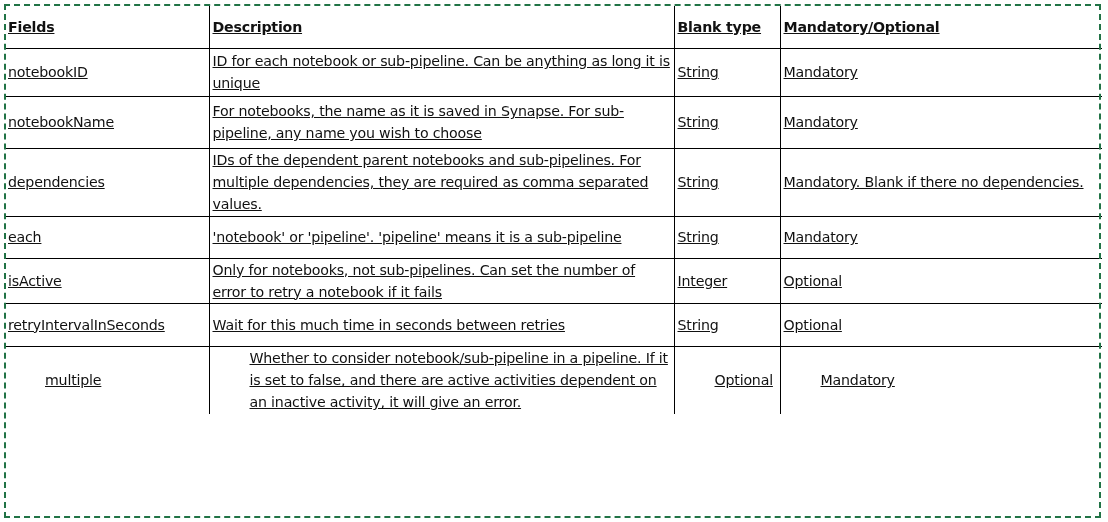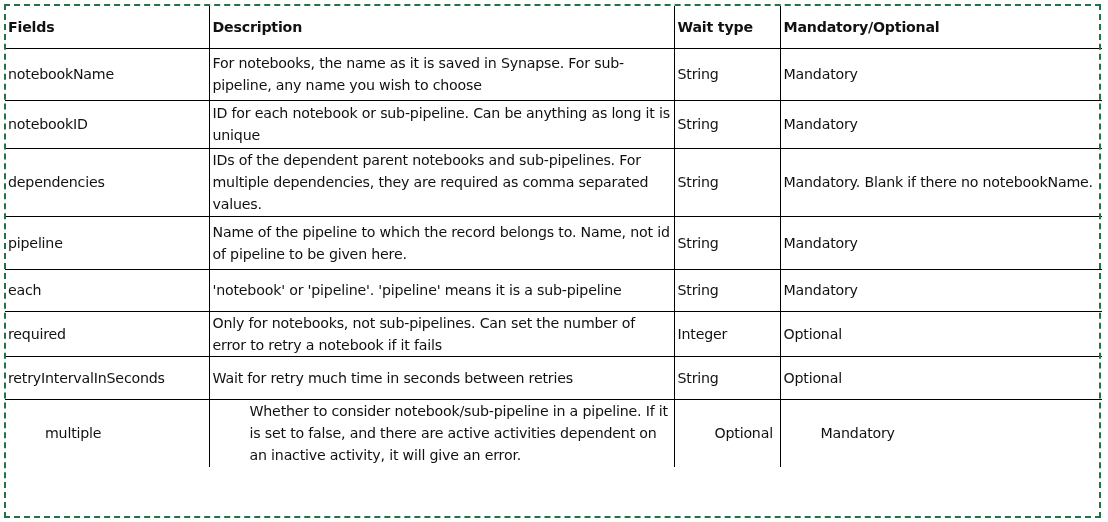--- a/index.html
+++ b/index.html
@@ -2,21 +2,21 @@
 <html><head>
 <meta charset="utf-8">
 <style>
   html, body { margin: 0; padding: 0; background: #ffffff; }
   body { width: 1108px; height: 522px; position: relative; overflow: hidden;
          font-family: "DejaVu Sans", "Liberation Sans", sans-serif; color: #111; }
   .sel { position: absolute; left: 4px; top: 4px; width: 1097px; height: 514px;
          border: 2px dashed #217346; box-sizing: border-box; pointer-events: none; z-index: 2; }
   table { position: absolute; left: 5px; top: 6px; border-collapse: collapse; table-layout: fixed; }
   td, th { border: 1.5px solid #000; padding: 0 3px 0 3px; font-size: 14.2px; line-height: 22px;
-           text-align: left; vertical-align: middle; font-weight: normal; letter-spacing: -0.2px; }
+           text-align: left; vertical-align: middle; font-weight: normal; letter-spacing: -0.2px; text-decoration: underline; }
   th { font-weight: bold; }
   tr.first td, tr.first th { border-top: none; }
   td.firstcol, th.firstcol { border-left: none; }
   td.lastcol, th.lastcol { border-right: none; }
   tr.last td { border-bottom: none; padding-left: 40px; }
 </style>
 </head>
 <body>
 
 <div class="sel"></div>
@@ -25,62 +25,56 @@
   <colgroup>
     <col style="width:204px">
       <col style="width:465px">
       <col style="width:106px">
       <col style="width:322px">
   </colgroup>
   <tbody>
       <tr class="first" style="height:42px">
     <th class="firstcol">Fields</th>
     <th>Description</th>
-    <th>Wait type</th>
+    <th>Blank type</th>
     <th class="lastcol">Mandatory/Optional</th>
+  </tr>
+  <tr style="height:48px">
+    <td class="firstcol">notebookID</td>
+    <td>ID for each notebook or sub-pipeline. Can be anything as long it is unique</td>
+    <td>String</td>
+    <td class="lastcol">Mandatory</td>
   </tr>
   <tr style="height:52px">
     <td class="firstcol">notebookName</td>
     <td>For notebooks, the name as it is saved in Synapse. For sub-pipeline, any name you wish to choose</td>
     <td>String</td>
     <td class="lastcol">Mandatory</td>
   </tr>
-  <tr style="height:48px">
-    <td class="firstcol">notebookID</td>
-    <td>ID for each notebook or sub-pipeline. Can be anything as long it is unique</td>
-    <td>String</td>
-    <td class="lastcol">Mandatory</td>
-  </tr>
   <tr style="height:68px">
     <td class="firstcol">dependencies</td>
     <td>IDs of the dependent parent notebooks and sub-pipelines. For multiple dependencies, they are required as comma separated values.</td>
     <td>String</td>
-    <td class="lastcol">Mandatory. Blank if there no notebookName.</td>
-  </tr>
-  <tr style="height:53px">
-    <td class="firstcol">pipeline</td>
-    <td>Name of the pipeline to which the record belongs to. Name, not id of pipeline to be given here.</td>
-    <td>String</td>
-    <td class="lastcol">Mandatory</td>
+    <td class="lastcol">Mandatory. Blank if there no dependencies.</td>
   </tr>
   <tr style="height:42px">
     <td class="firstcol">each</td>
     <td>'notebook' or 'pipeline'. 'pipeline' means it is a sub-pipeline</td>
     <td>String</td>
     <td class="lastcol">Mandatory</td>
   </tr>
   <tr style="height:45px">
-    <td class="firstcol">required</td>
+    <td class="firstcol">isActive</td>
     <td>Only for notebooks, not sub-pipelines. Can set the number of error to retry a notebook if it fails</td>
     <td>Integer</td>
     <td class="lastcol">Optional</td>
   </tr>
   <tr style="height:43px">
     <td class="firstcol">retryIntervalInSeconds</td>
-    <td>Wait for retry much time in seconds between retries</td>
+    <td>Wait for this much time in seconds between retries</td>
     <td>String</td>
     <td class="lastcol">Optional</td>
   </tr>
   <tr class="last" style="height:68px">
     <td class="firstcol">multiple</td>
     <td>Whether to consider notebook/sub-pipeline in a pipeline. If it is set to false, and there are active activities dependent on an inactive activity, it will give an error.</td>
     <td>Optional</td>
     <td class="lastcol">Mandatory</td>
   </tr>
 </tbody>

